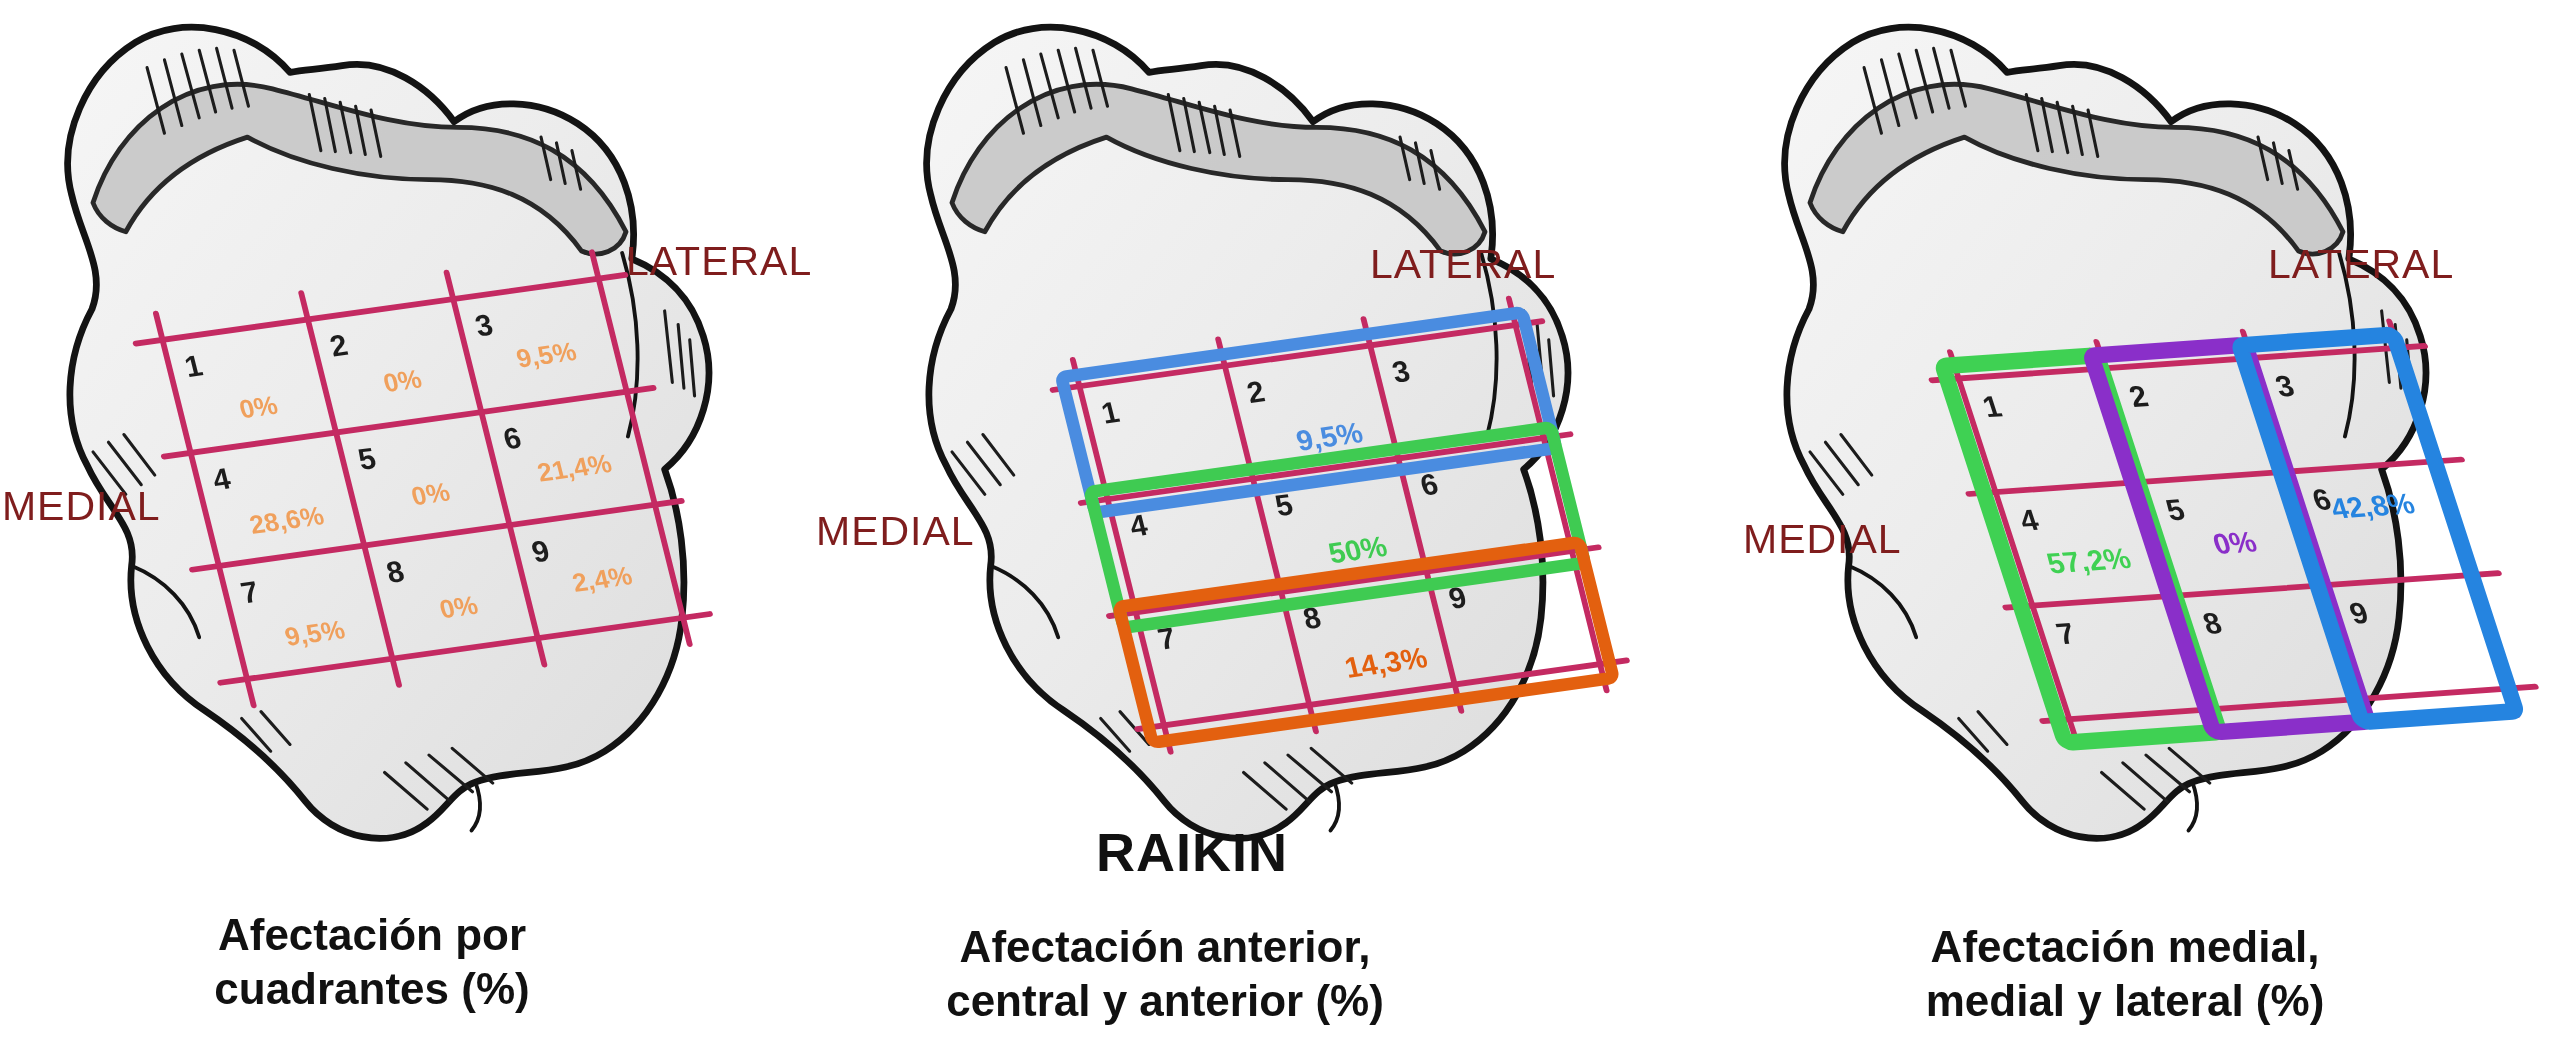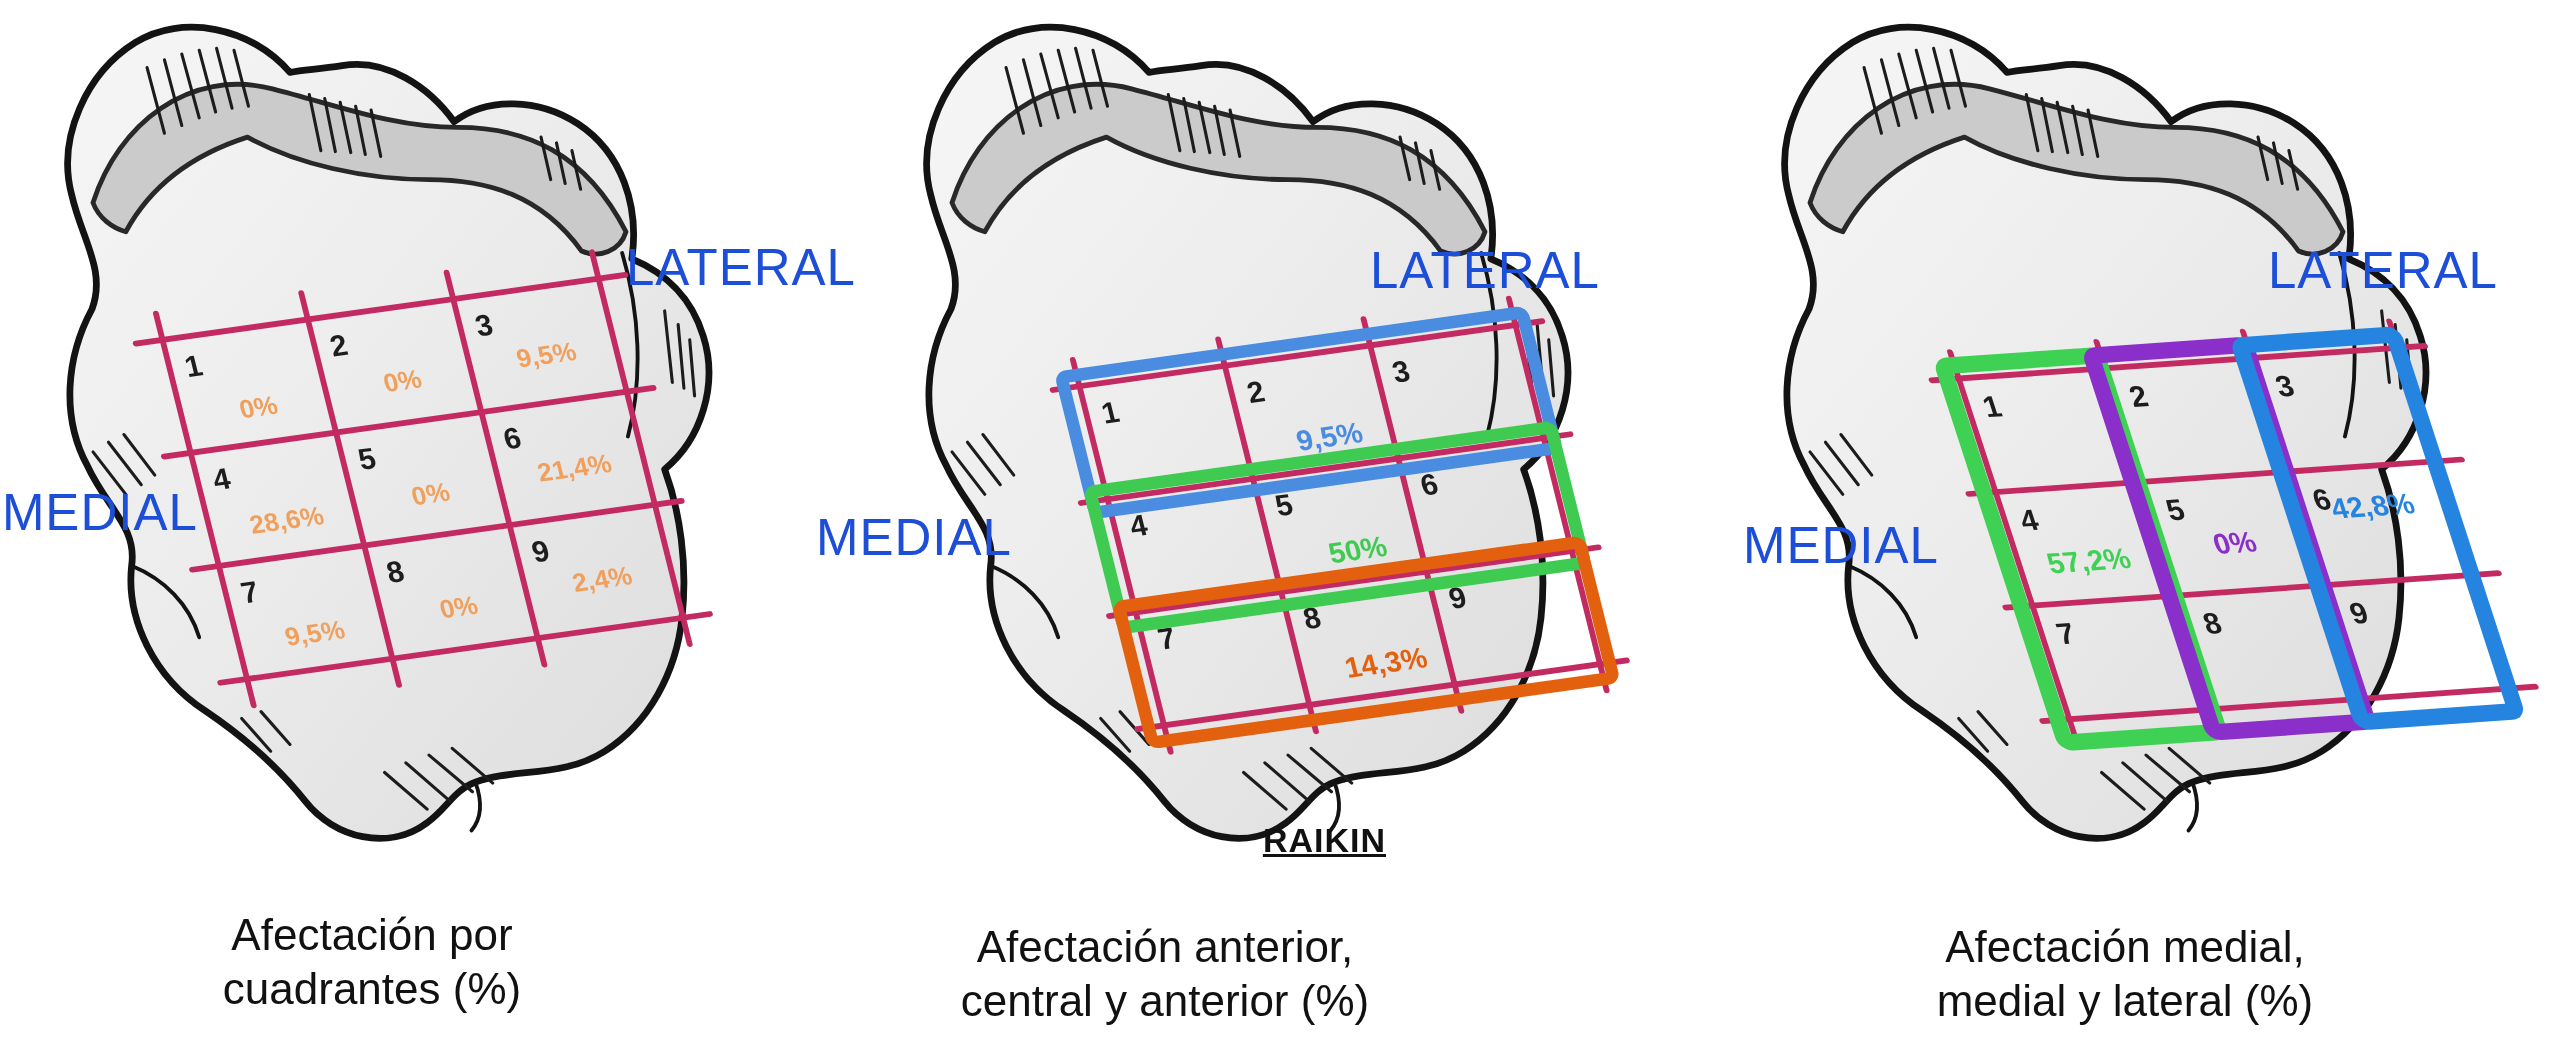--- a/index.html
+++ b/index.html
@@ -2,29 +2,29 @@
 <html><head>
 <meta charset="utf-8">
 <style>
   html,body{margin:0;padding:0;background:#ffffff;}
   #canvas{
     position:relative;width:2576px;height:1056px;background:#ffffff;overflow:hidden;
     font-family:"Liberation Sans", sans-serif;
   }
   .panel-svg{position:absolute;top:0;}
   .anat-label{
-    position:absolute;font-size:51px;color:#1d4ed8;letter-spacing:1px;white-space:nowrap;
+    position:absolute;font-size:41px;color:#7f1d1d;letter-spacing:1px;white-space:nowrap;
   }
   .caption{
-    position:absolute;width:676px;text-align:center;font-weight:normal;
+    position:absolute;width:676px;text-align:center;font-weight:bold;
     font-size:44px;line-height:54px;color:#111;
   }
   .subtitle{
-    position:absolute;width:290px;text-align:right;font-weight:bold;
-    font-size:34px;color:#111;letter-spacing:1px;text-decoration:underline;
+    position:absolute;width:290px;text-align:left;font-weight:bold;
+    font-size:54px;color:#111;letter-spacing:1px;
   }
   
   .gridline{stroke:#c42a62;stroke-width:6;stroke-linecap:round;}
   .cellnum{font-family:"Liberation Sans",sans-serif;font-weight:bold;font-size:31px;fill:#1d1d1d;}
   .cellval{font-family:"Liberation Sans",sans-serif;font-weight:bold;font-size:27px;fill:#f0a05c;}
   .zoneval{font-family:"Liberation Sans",sans-serif;font-weight:bold;font-size:30px;}
   .zonebox{fill:none;stroke-linejoin:round;}
   
   .bone-outline{fill:url(#boneGrad);stroke:#131313;stroke-width:7;stroke-linejoin:round;}
   .bone-ridge{fill:#c7c7c7;stroke:#131313;stroke-width:5;stroke-linejoin:round;opacity:.9;}

